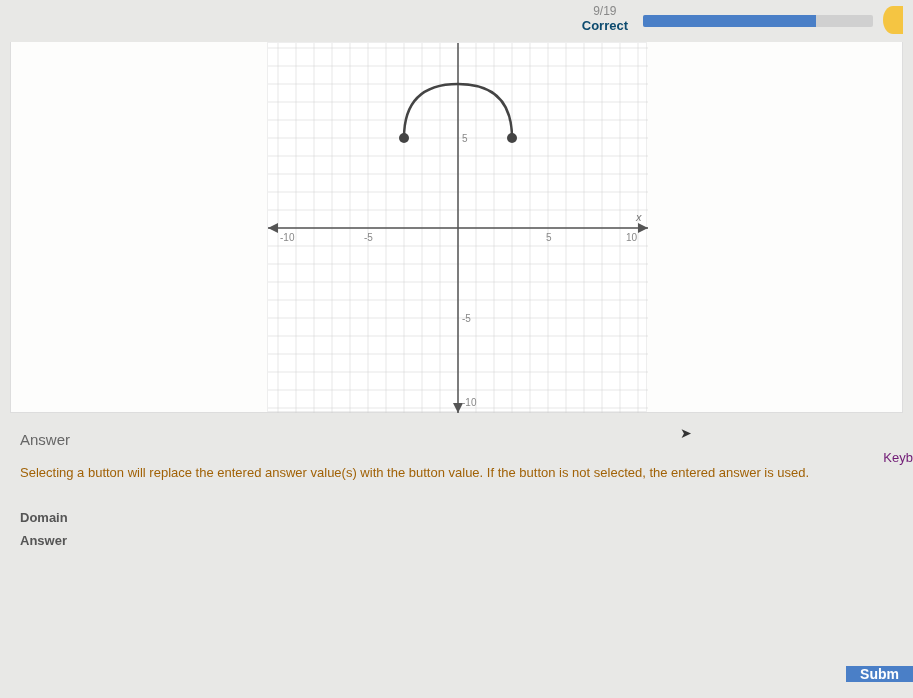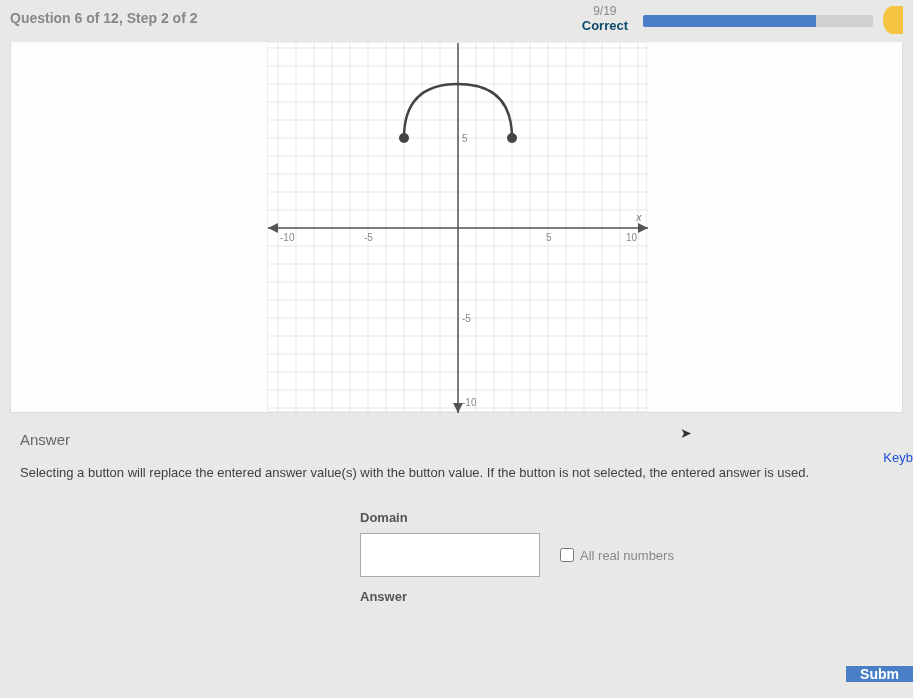--- a/index.html
+++ b/index.html
@@ -72,24 +72,23 @@
     .axis-line { stroke: #555; stroke-width: 1.5; }
     .curve { stroke: #444; stroke-width: 2.5; fill: none; }
     .endpoint { fill: #444; }
     .axis-label { font-size: 11px; fill: #777; font-style: italic; }
     .tick-label { font-size: 10px; fill: #888; }
     .answer-section {
       padding: 18px 10px 10px 20px;
       color: #555;
     }
     .answer-title { font-size: 15px; color: #666; margin-bottom: 17px; }
-    .key-hint { position: absolute; right: 0; top: 450px; color: #1d4ed8; font-size: 13px; }
-    .instruction { font-size: 13px; color: #404040; margin-bottom: 30px; }
+    .key-hint { position: absolute; right: 0; top: 450px; color: #701a75; font-size: 13px; }
+    .instruction { font-size: 13px; color: #a16207; margin-bottom: 30px; }
     .input-area {
-      margin-left: 340px;
     }
     .field-label {
       font-size: 13px;
       font-weight: bold;
       color: #555;
       margin-bottom: 8px;
     }
     .text-input {
       width: 180px;
       height: 44px;
@@ -118,21 +117,20 @@
       top: 425px;
       left: 680px;
       font-size: 14px;
       color: #333;
     }
   </style>
 </head>
 <body>
 
 <div class="header">
-  <span class="question-label">Question 6 of 12, Step 2 of 2</span>
   <div class="score-area">
     <span class="score-text">9/19</span>
     <span class="correct-text">Correct</span>
   </div>
   <div class="progress-wrap">
     <div class="progress-fill" style="width: 75%;"></div>
   </div>
   <div class="badge"></div>
 </div>
 
@@ -209,26 +207,19 @@
   </div>
 </div>
 
 <div class="answer-section">
   <div class="answer-title">Answer</div>
   <div class="key-hint">Keyb</div>
   <div class="instruction">Selecting a button will replace the entered answer value(s) with the button value. If the button is not selected, the entered answer is used.</div>
 
   <div class="input-area">
     <div class="field-label">Domain</div>
-    <div class="input-row">
-      <input type="text" class="text-input" value="" style="">
-      <label class="checkbox-wrap">
-        <input type="checkbox" style="">
-        <span>All real numbers</span>
-      </label>
-    </div>
     <div class="field-label">Answer</div>
   </div>
 </div>
 
 <div class="cursor-arrow">➤</div>
 
 <button class="submit-btn">Subm</button>
 
 </body></html>

